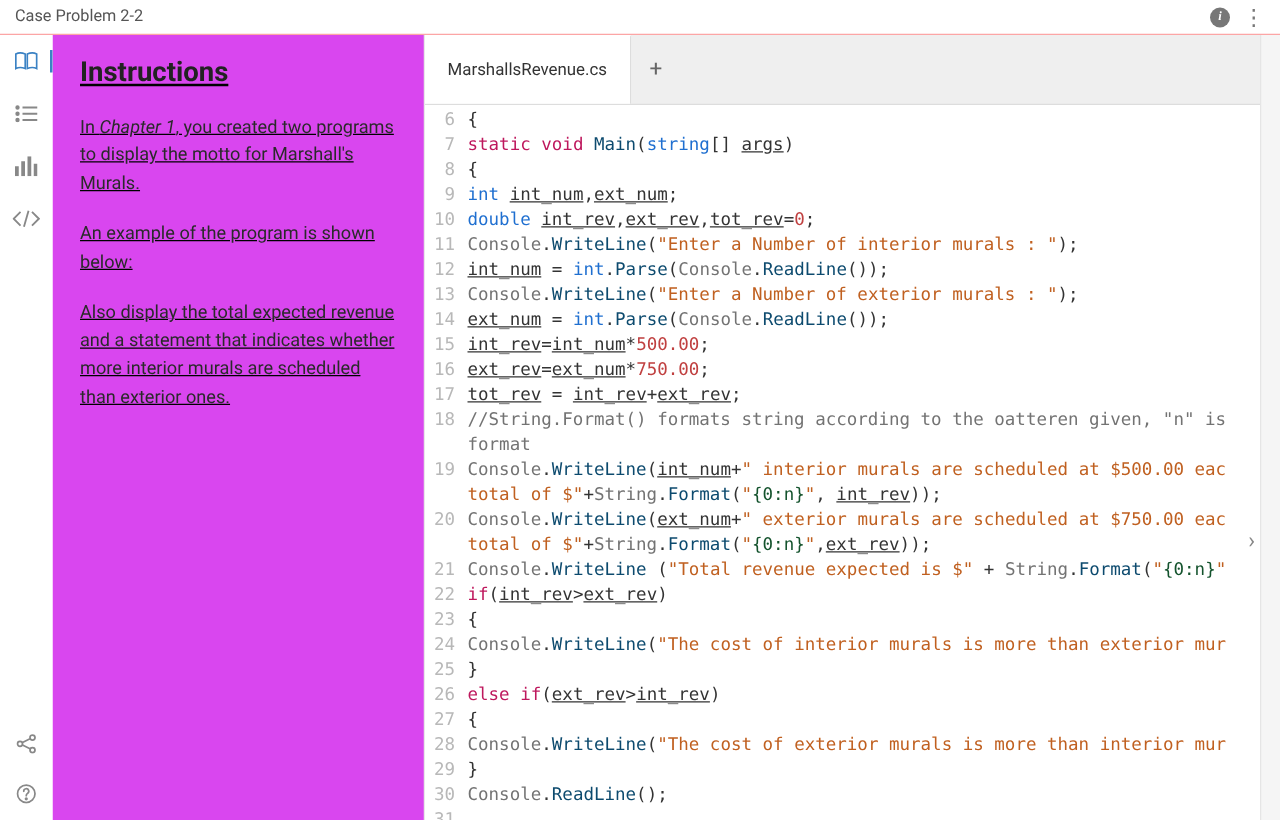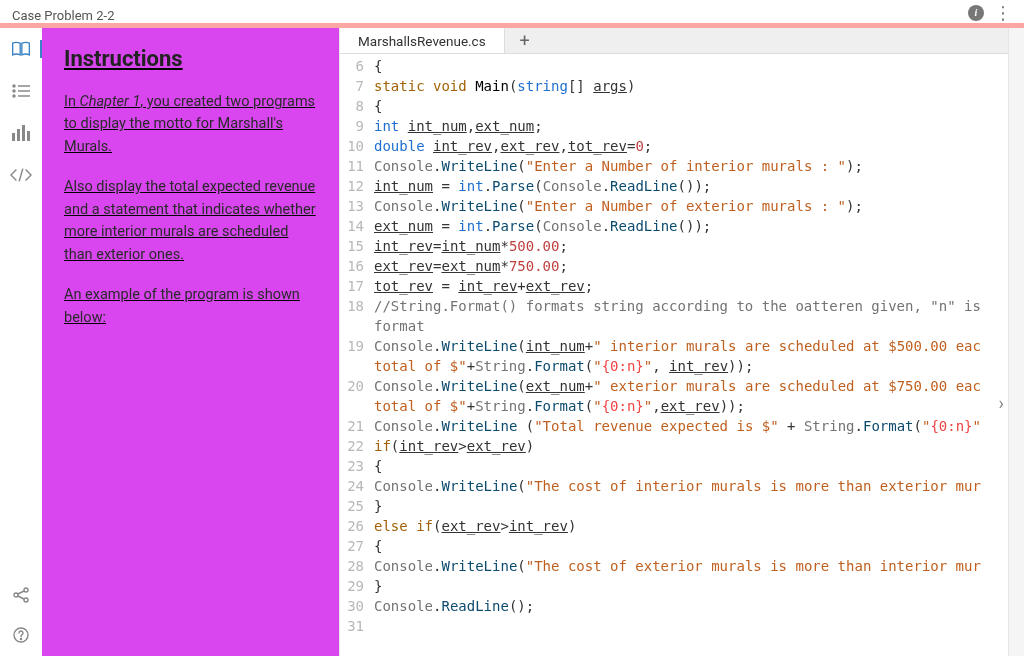--- a/index.html
+++ b/index.html
@@ -1,64 +1,64 @@
 <!DOCTYPE html>
 <html><head>
   <meta charset="utf-8">
   <style>
     * { margin: 0; padding: 0; box-sizing: border-box; }
     body { font-family: -apple-system, BlinkMacSystemFont, "Segoe UI", Roboto, Helvetica, Arial, sans-serif; background: #fff; width: 1024px; height: 656px; overflow: hidden; position: relative; }
     
-    .titlebar { height: 28px; background: #fff; border-bottom: 5px solid #fca5a5; display: flex; align-items: flex-end; padding: 0 12px; justify-content: space-between; color: #555; font-size: 13px; }
+    .titlebar { height: 28px; background: #fff; border-bottom: 1px solid #fca5a5; display: flex; align-items: center; padding: 0 12px; justify-content: space-between; color: #555; font-size: 13px; }
     .titlebar-right { display: flex; gap: 10px; align-items: center; }
     .info-icon-circle { width: 16px; height: 16px; border-radius: 50%; background: #777; color: #fff; display: flex; align-items: center; justify-content: center; font-size: 10px; font-weight: bold; font-style: italic; font-family: Georgia, serif; }
     
     .main { display: flex; height: calc(100% - 28px); }
     
     .iconbar { width: 42px; background: #fff; border-right: 0; display: flex; flex-direction: column; padding-top: 10px; gap: 20px; align-items: center; position: relative; height: 100%; }
     .iconbar-icon { width: 22px; height: 22px; display: flex; align-items: center; justify-content: center; color: #888; cursor: pointer; }
     .iconbar-icon.active { color: #3b82c4; }
     .iconbar-active-bar { position: absolute; right: 0; top: 12px; width: 2px; height: 18px; background: #3b82c4; }
     .iconbar-bottom { margin-top: auto; margin-bottom: 10px; display: flex; flex-direction: column; gap: 18px; align-items: center; }
     
     .instructions-panel { width: 298px; background: #d946ef; border-right: 1px solid #e8e8e8; padding: 18px 22px; overflow-y: auto; text-decoration: underline; }
     .instructions-title { font-size: 22px; font-weight: 700; margin-bottom: 20px; color: #222; }
     .instructions-body { font-size: 14.5px; line-height: 1.55; color: #2a2a2a; }
     .instructions-body p { margin-bottom: 18px; }
     .instructions-body em { font-style: italic; }
     
     .editor-area { flex: 1; display: flex; flex-direction: column; background: #fff; position: relative; }
-    .tabbar { height: 26px; background: #efefef; display: flex; align-items: stretch; border-bottom: 1px solid #ddd; }
+    .tabbar { height: 56px; background: #efefef; display: flex; align-items: stretch; border-bottom: 1px solid #ddd; }
     .tab { background: #fff; border-right: 1px solid #ddd; padding: 0 18px; display: flex; align-items: center; font-size: 13.5px; color: #333; border-top: 1px solid transparent; }
     .tab.active { background: #fff; }
     .tab-add { width: 40px; display: flex; align-items: center; justify-content: center; color: #666; font-size: 18px; cursor: pointer; }
     
     .code-viewport { flex: 1; overflow: hidden; position: relative; }
     .code-scroll { font-family: "Menlo", "Consolas", monospace; font-size: 14px; line-height: 20px; padding-top: 2px; white-space: pre; }
     .code-line { display: flex; }
     .gutter { width: 34px; text-align: right; color: #b8b8b8; padding-right: 10px; user-select: none; flex-shrink: 0; }
     .code-content { flex: 1; color: #333; }
     
     .expand-caret { position: absolute; right: 4px; top: 338px; color: #888; font-size: 18px; cursor: pointer; z-index: 5; }
     
     .right-edge { width: 16px; background: #f5f5f5; border-left: 1px solid #e5e5e5; }
     
     
-    .c-kw { color: #a16207; }      
+    .c-kw { color: #be185d; }      
     .c-type { color: #1f6fd0; }    
-    .c-fn { color: #000000; }      
+    .c-fn { color: #0c4a6e; }      
     .c-str { color: #c06020; }     
     .c-num { color: #c04040; }     
     .c-punc { color: #333; }
     .c-op { color: #333; }
     .c-comment { color: #737373; }
     .c-id { color: #333; text-decoration: underline; }
     .c-call { color: #0c4a6e; }
     .c-ns { color: #737373; }
-    .c-fmt { color: #ef4444; margin-top: 14px; }
+    .c-fmt { color: #14532d; margin-top: 14px; }
   </style>
 </head>
 <body>
 
 <div class="titlebar">
   <span>Case Problem 2-2</span>
   <div class="titlebar-right">
     <span class="info-icon-circle">i</span>
     <span style="color:#777;font-size:18px;">⋮</span>
   </div>
@@ -116,22 +116,22 @@
             <circle cx="8" cy="12" r="0.6" fill="currentColor"></circle>
           </svg>
       </div>
     </div>
   </div>
 
   <div class="instructions-panel">
     <h1 class="instructions-title">Instructions</h1>
     <div class="instructions-body" id="instructions-body">
         <p>In <em>Chapter 1</em>, you created two programs to display the motto for Marshall's Murals.</p>
+        <p>An example of the program is shown below:</p>
         <p>Also display the total expected revenue and a statement that indicates whether more interior murals are scheduled than exterior ones.</p>
-        <p>An example of the program is shown below:</p>
       </div>
   </div>
 
   <div class="editor-area">
     <div class="tabbar">
       <div class="tab active">
         <span>MarshallsRevenue.cs</span>
       </div>
       <div class="tab-add">
         <span>+</span>

